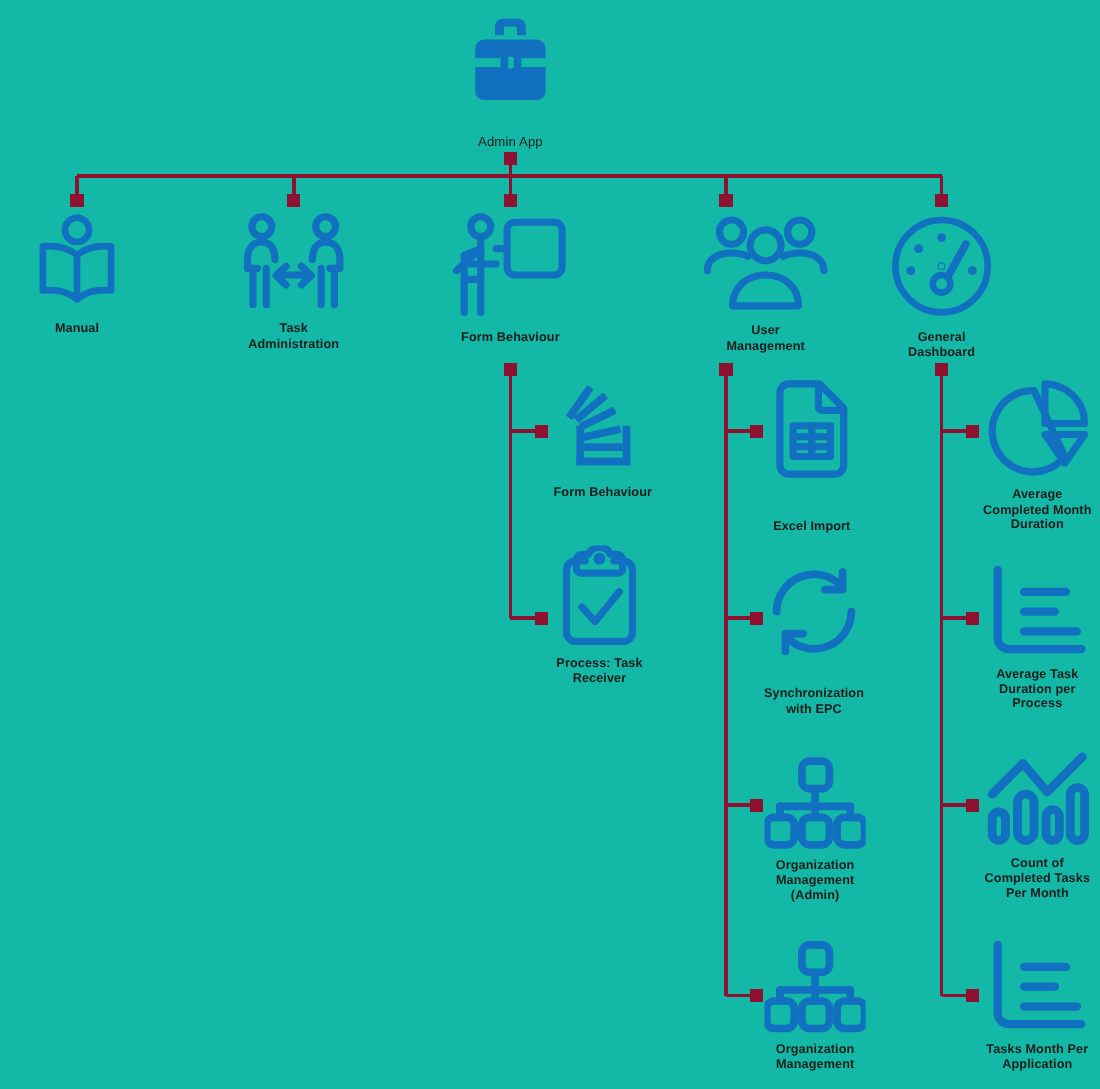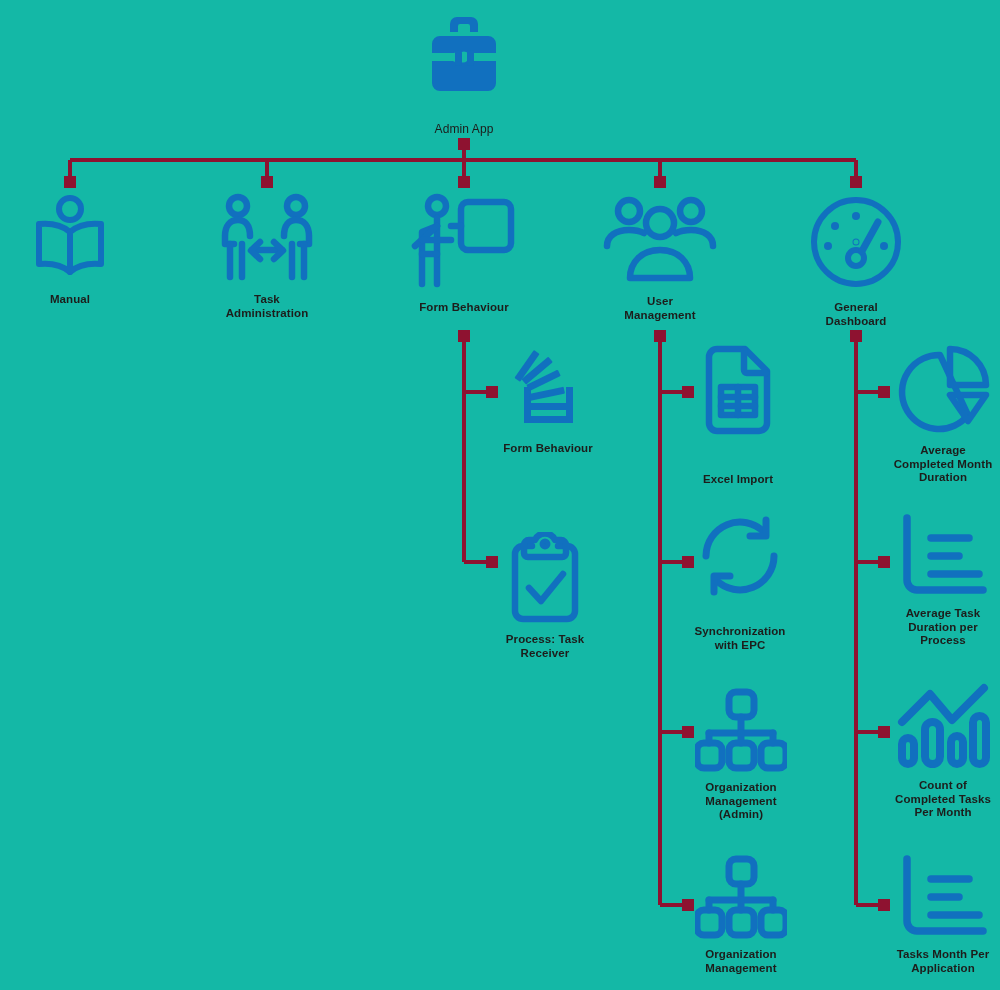--- a/index.html
+++ b/index.html
@@ -168,21 +168,21 @@
         <path d="M28 34 L6 54"></path>
         <path d="M13 48 L42 48"></path>
         <path d="M13 62 L28 62"></path>
         <rect x="52" y="10" width="50" height="48" rx="7"></rect>
         <path d="M52 34 L42 34"></path>
       </svg>
     </span>
     <span class="node-label">Form Behaviour</span>
   </div>
 
-  <div class="node" style="left:660px; top:192px;">
+  <div class="node" style="left:696px; top:192px;">
     <span class="icon-wrap">
       <svg width="114" height="94" viewBox="0 0 114 94" fill="none" stroke="#1170BF" stroke-width="6.5" stroke-linecap="round" stroke-linejoin="round">
         <circle cx="26" cy="19" r="11"></circle>
         <circle cx="88" cy="19" r="11"></circle>
         <path d="M4 54 C4 44 13 38 26 38 C32 38 37 39 41 41"></path>
         <path d="M110 54 C110 44 101 38 88 38 C82 38 77 39 73 41"></path>
         <circle cx="57" cy="31" r="14"></circle>
         <path d="M27 86 C27 70 39 58 57 58 C75 58 87 70 87 86 Z"></path>
       </svg>
     </span>
@@ -226,21 +226,21 @@
             </g>
           <g transform="rotate(-55 50 44)">
               <rect x="37" y="6" width="34" height="7" rx="1"></rect>
             </g>
         </g>
       </svg>
     </span>
     <span class="node-label">Form Behaviour</span>
   </div>
 
-  <div class="node" style="left:545px; top:532px;">
+  <div class="node" style="left:545px; top:496px;">
     <span class="icon-wrap">
       <svg width="80" height="92" viewBox="0 0 80 92" fill="none" stroke="#1170BF" stroke-width="6.5" stroke-linecap="round" stroke-linejoin="round">
         <path d="M27 14 L18 14 A8 8 0 0 0 10 22 L10 79 A8 8 0 0 0 18 87 L62 87 A8 8 0 0 0 70 79 L70 22 A8 8 0 0 0 62 14 L53 14"></path>
         <path d="M30 8 A11 11 0 0 1 50 8 L56 8 A5 5 0 0 1 61 13 L61 21 A4 4 0 0 1 57 25 L23 25 A4 4 0 0 1 19 21 L19 13 A5 5 0 0 1 24 8 Z"></path>
         <circle cx="40" cy="12" r="2.2" fill="#1170BF"></circle>
         <path d="M24 56 L36 69 L58 42"></path>
       </svg>
     </span>
     <span class="node-label">Process: Task
 Receiver</span>

